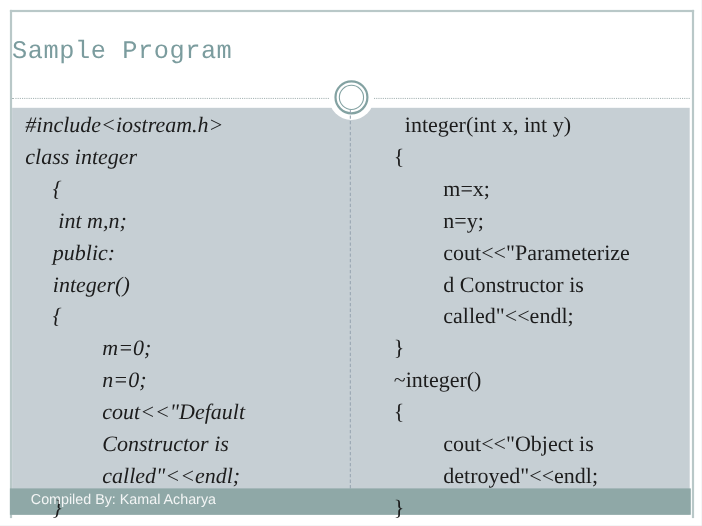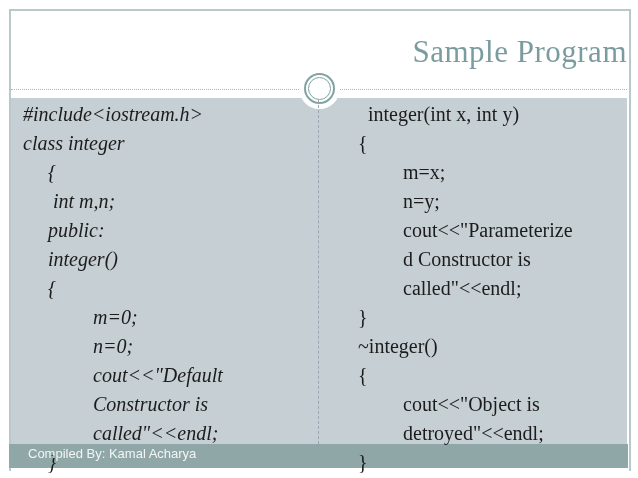--- a/index.html
+++ b/index.html
@@ -18,25 +18,26 @@
     border-left: 2px solid #b9c8c8;
     border-top: 2px solid #b9c8c8;
     border-right: 2px solid #b9c8c8;
     z-index: 1;
   }
 
   
   .title {
     position: absolute;
     left: 11px; top: 34px; width: 616px;
-    text-align: right;
-    font-size: 31px;
+    text-align: left;
+    font-size: 23px;
     color: #7b9c9e;
     letter-spacing: 0.5px;
     z-index: 2;
+    font-family: Liberation Mono, monospace;
   }
 
   
   .dotted-line {
     position: absolute;
     left: 11px; top: 89px; width: 616px; height: 0;
     border-top: 1px dotted #a9b6b6;
     z-index: 1;
   }
 

